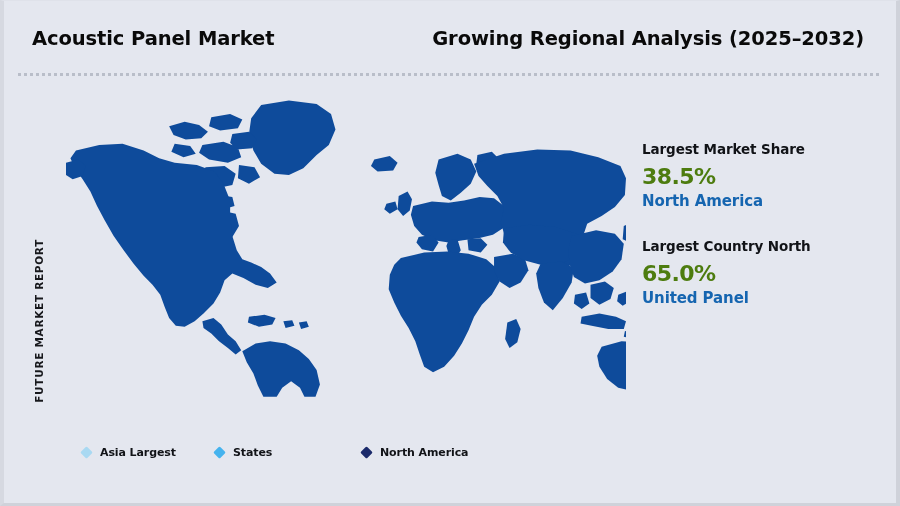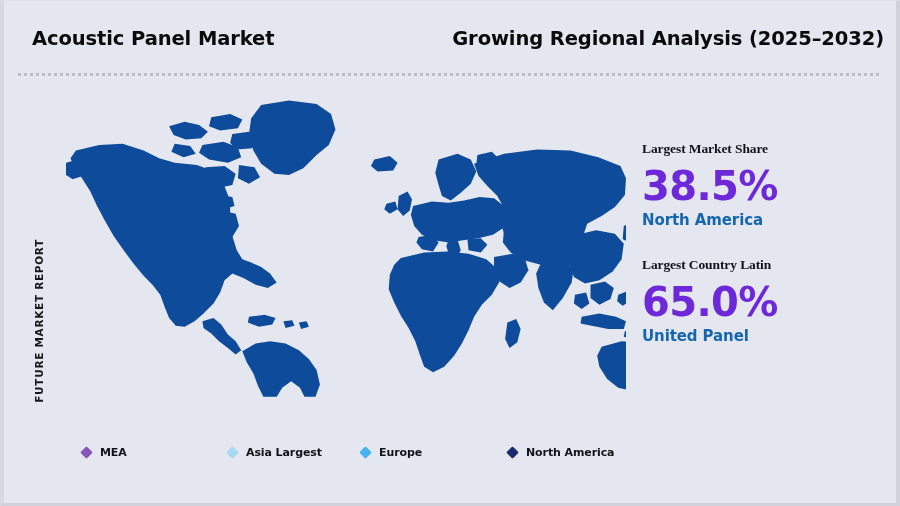--- a/index.html
+++ b/index.html
@@ -25,21 +25,21 @@
 
   
   .header {
     position: absolute;
     top: 0; left: 0;
     width: 892px;
     height: 74px;
     display: flex;
     align-items: center;
     justify-content: space-between;
-    padding: 0 12px 0 28px;
+    padding: 0 32px 0 28px;
   }
   .header-title {
     font-size: 19.5px;
     font-weight: bold;
     color: #0a0a0a;
     letter-spacing: -0.1px;
     white-space: nowrap;
   }
   .header-subtitle {
     font-size: 19.5px;
@@ -93,26 +93,25 @@
     top: 140px;
     width: 250px;
   }
   .stat-block { margin-bottom: 28px; }
   .stat-label {
     font-size: 13.5px;
     font-weight: bold;
     color: #111317;
     letter-spacing: -0.1px;
     margin-bottom: 8px;
-    font-family: Liberation Serif, serif;
   }
   .stat-value {
-    font-size: 40px;
-    font-weight: bold;
-    color: #6d28d9;
+    font-size: 22px;
+    font-weight: bold;
+    color: #4d7c0f;
     line-height: 1.05;
     letter-spacing: -0.6px;
     margin-bottom: 4px;
   }
   .stat-region {
     font-size: 15px;
     font-weight: bold;
     color: #1565b0;
     letter-spacing: -0.1px;
   }
@@ -258,43 +257,39 @@
 
   <div class="stats">
 
     <div class="stat-block">
       <div class="stat-label">Largest Market Share</div>
       <div class="stat-value">38.5%</div>
       <div class="stat-region">North America</div>
     </div>
 
     <div class="stat-block">
-      <div class="stat-label">Largest Country Latin</div>
+      <div class="stat-label">Largest Country North</div>
       <div class="stat-value">65.0%</div>
       <div class="stat-region">United Panel</div>
     </div>
 
   </div>
 
   <div class="legend">
 
-    <div class="legend-item" style="width:146px">
-      <span class="legend-dot" style="background:#8457b8"></span>
-      <span class="legend-text">MEA</span>
-    </div>
 
 
     <div class="legend-item" style="width:133px">
       <span class="legend-dot" style="background:#a9d9f2"></span>
       <span class="legend-text">Asia Largest</span>
     </div>
 
     <div class="legend-item" style="width:147px">
       <span class="legend-dot" style="background:#45b3ee"></span>
-      <span class="legend-text">Europe</span>
+      <span class="legend-text">States</span>
     </div>
 
     <div class="legend-item">
       <span class="legend-dot" style="background:#1b2a6b"></span>
       <span class="legend-text">North America</span>
     </div>
 
   </div>
 
 </div>

